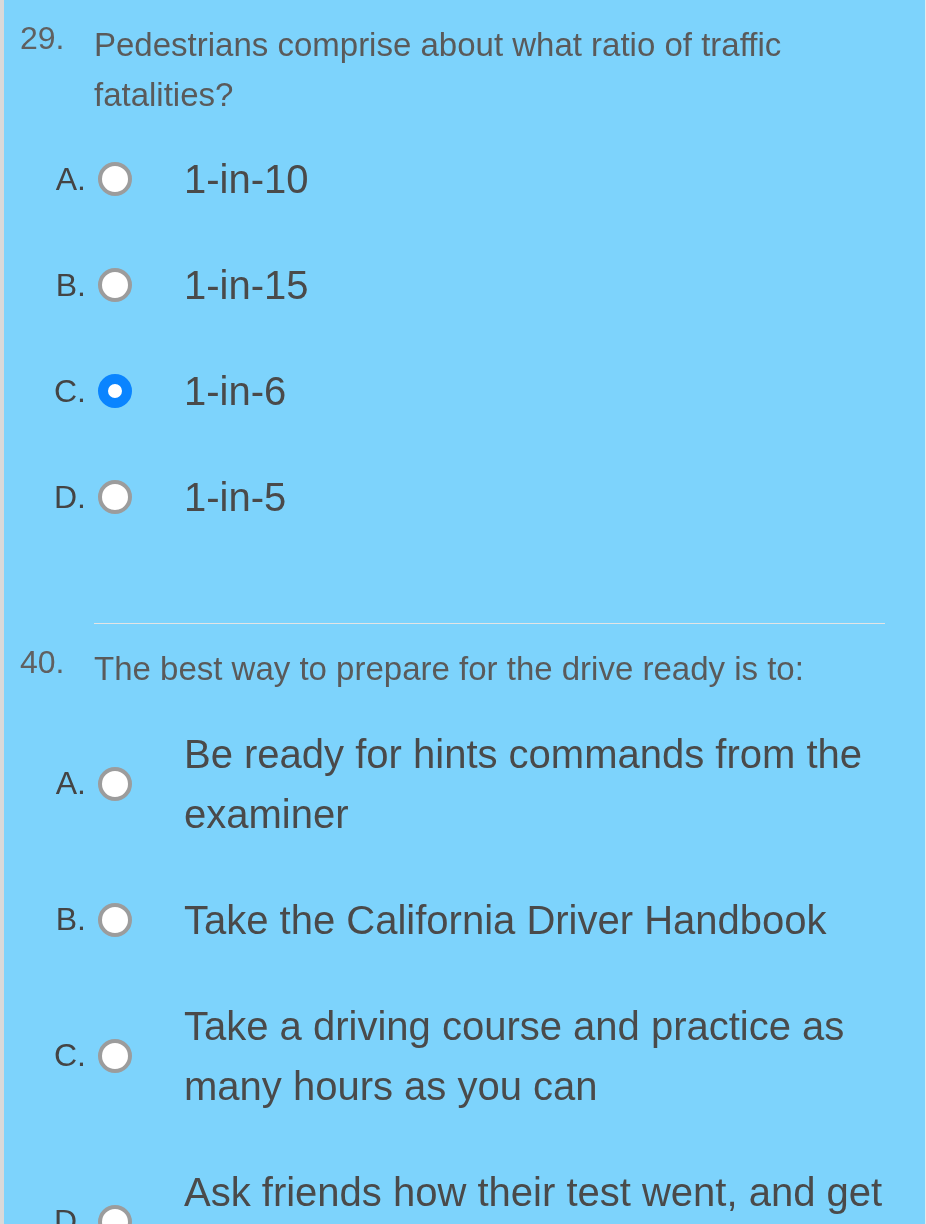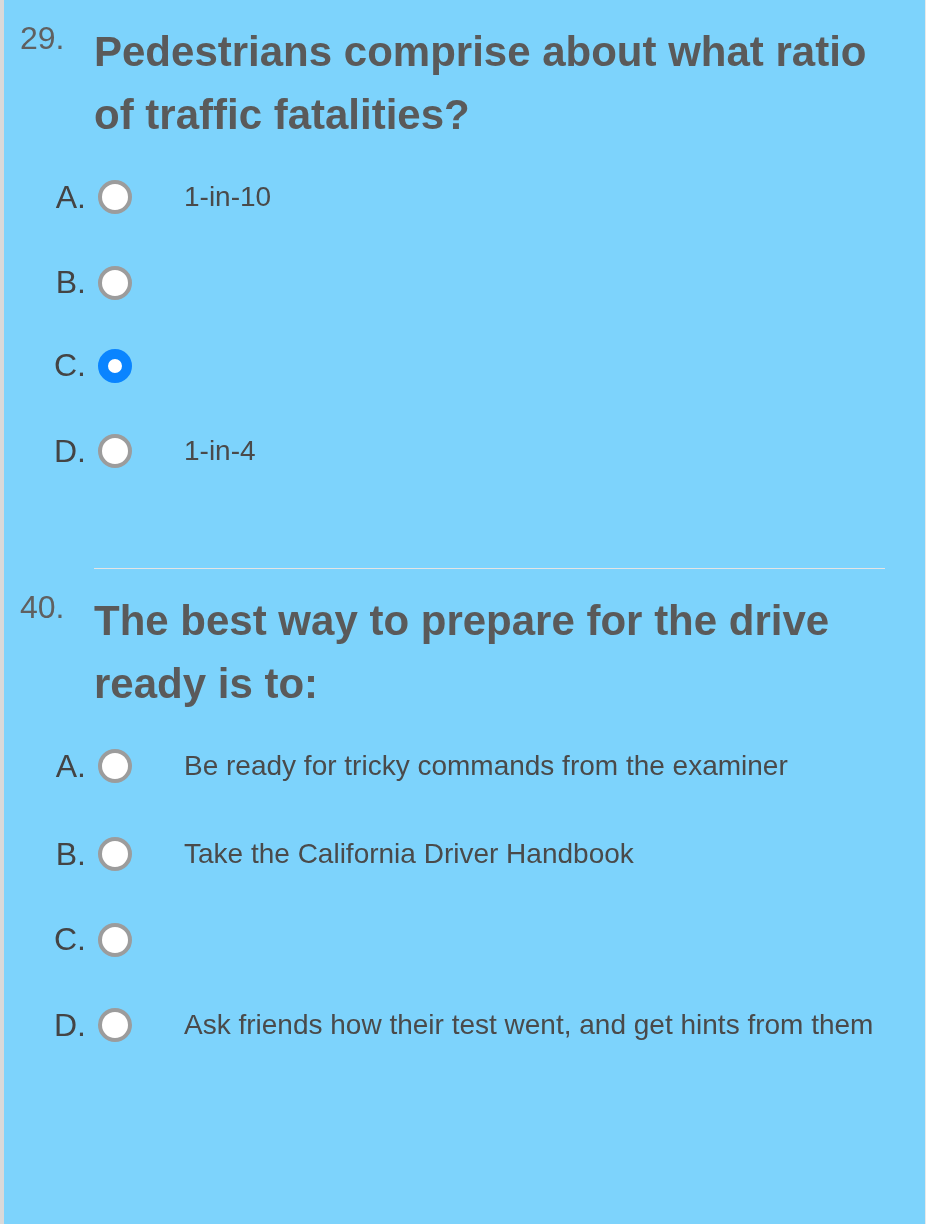--- a/index.html
+++ b/index.html
@@ -29,22 +29,22 @@
     width: 80px;
     flex-shrink: 0;
     font-size: 32px;
     font-weight: 400;
     color: #606060;
     text-align: left;
     padding-left: 6px;
   }
   .question-text {
     flex: 1;
-    font-size: 42px;
-    font-weight: 700;
+    font-size: 33px;
+    font-weight: 400;
     color: #5a5a5a;
     line-height: 1.5;
   }
   .option-row {
     display: flex;
     align-items: center;
     margin: 0 0 46px 0;
   }
   .option-letter {
     width: 60px;
@@ -72,21 +72,21 @@
     background: #ffffff;
     display: inline-block;
     position: relative;
   }
   .radio.selected {
     border: 10px solid #0a84ff;
     background: #ffffff;
   }
   .option-text {
     flex: 1;
-    font-size: 28px;
+    font-size: 40px;
     font-weight: 400;
     color: #4a4a4a;
     line-height: 1.5;
   }
   .divider {
     border: none;
     border-top: 1px solid #e4e4e4;
     margin: 0 40px 0 90px;
   }
 </style>
@@ -107,67 +107,70 @@
         <span class="radio"></span>
       </div>
       <div class="option-text">1-in-10</div>
     </div>
 
     <div class="option-row">
       <div class="option-letter">B.</div>
       <div class="radio-wrap">
         <span class="radio"></span>
       </div>
+      <div class="option-text">1-in-15</div>
     </div>
 
     <div class="option-row">
       <div class="option-letter">C.</div>
       <div class="radio-wrap">
         <span class="radio selected"></span>
       </div>
+      <div class="option-text">1-in-6</div>
     </div>
 
     <div class="option-row">
       <div class="option-letter">D.</div>
       <div class="radio-wrap">
         <span class="radio"></span>
       </div>
-      <div class="option-text">1-in-4</div>
+      <div class="option-text">1-in-5</div>
     </div>
   </div>
 
   <hr class="divider">
 
   <div class="question-block">
     <div class="question-row">
       <div class="question-number">40.</div>
       <div class="question-text">The best way to prepare for the drive ready is to:</div>
     </div>
 
     <div class="option-row">
       <div class="option-letter">A.</div>
       <div class="radio-wrap">
         <span class="radio"></span>
       </div>
-      <div class="option-text">Be ready for tricky commands from the examiner</div>
+      <div class="option-text">Be ready for hints commands from the examiner</div>
     </div>
 
     <div class="option-row">
       <div class="option-letter">B.</div>
       <div class="radio-wrap">
         <span class="radio"></span>
       </div>
       <div class="option-text">Take the California Driver Handbook</div>
     </div>
 
     <div class="option-row">
       <div class="option-letter">C.</div>
       <div class="radio-wrap">
         <span class="radio"></span>
       </div>
+      <div class="option-text">Take a driving course and practice as many hours as you can</div>
     </div>
 
     <div class="option-row" style="margin-bottom:0;">
       <div class="option-letter">D.</div>
       <div class="radio-wrap">
         <span class="radio"></span>
       </div>
       <div class="option-text">Ask friends how their test went, and get hints from them</div>
     </div>
   </div>

